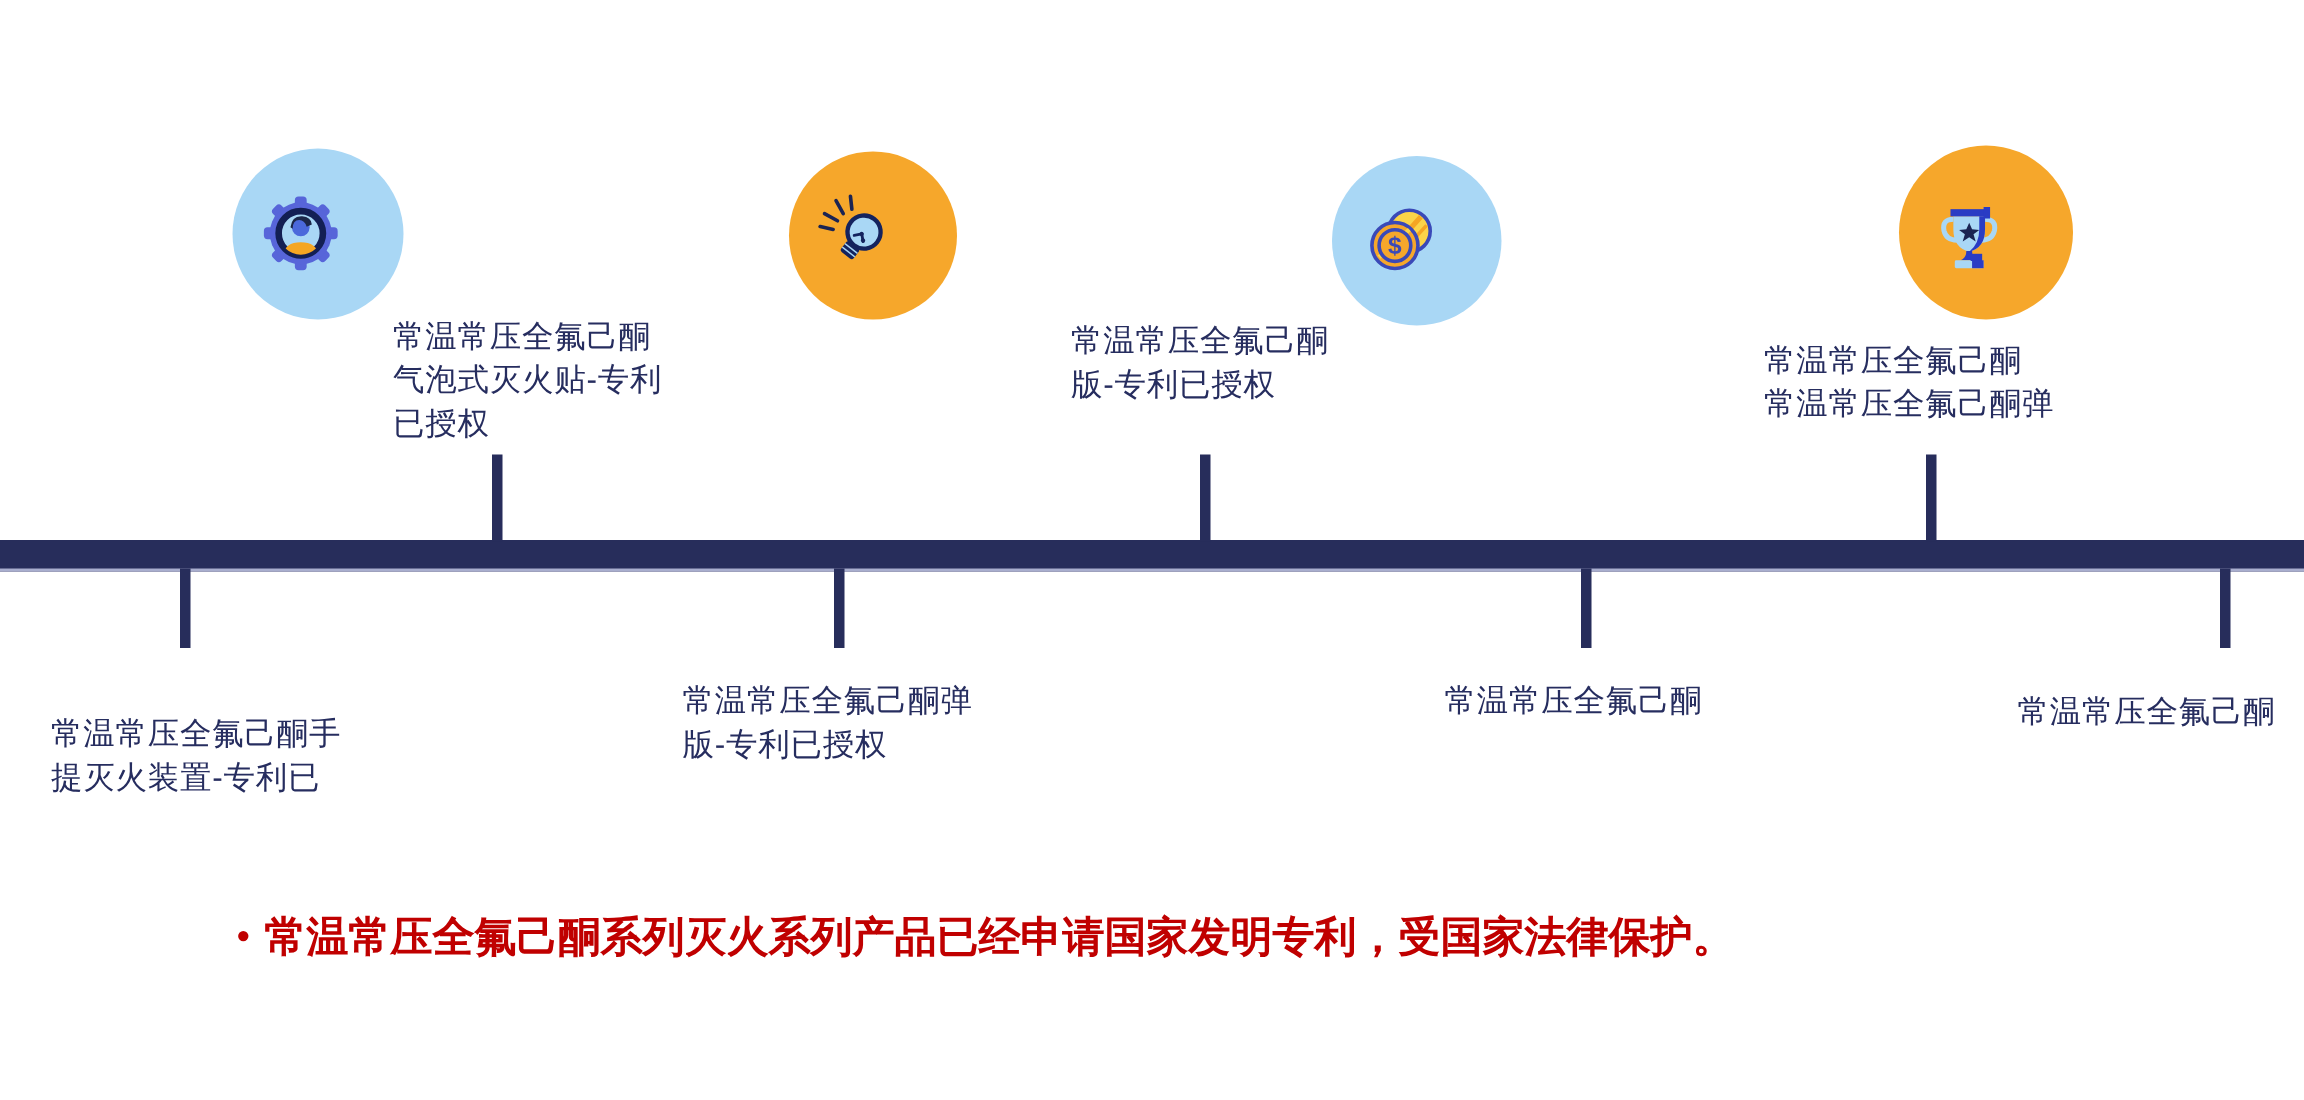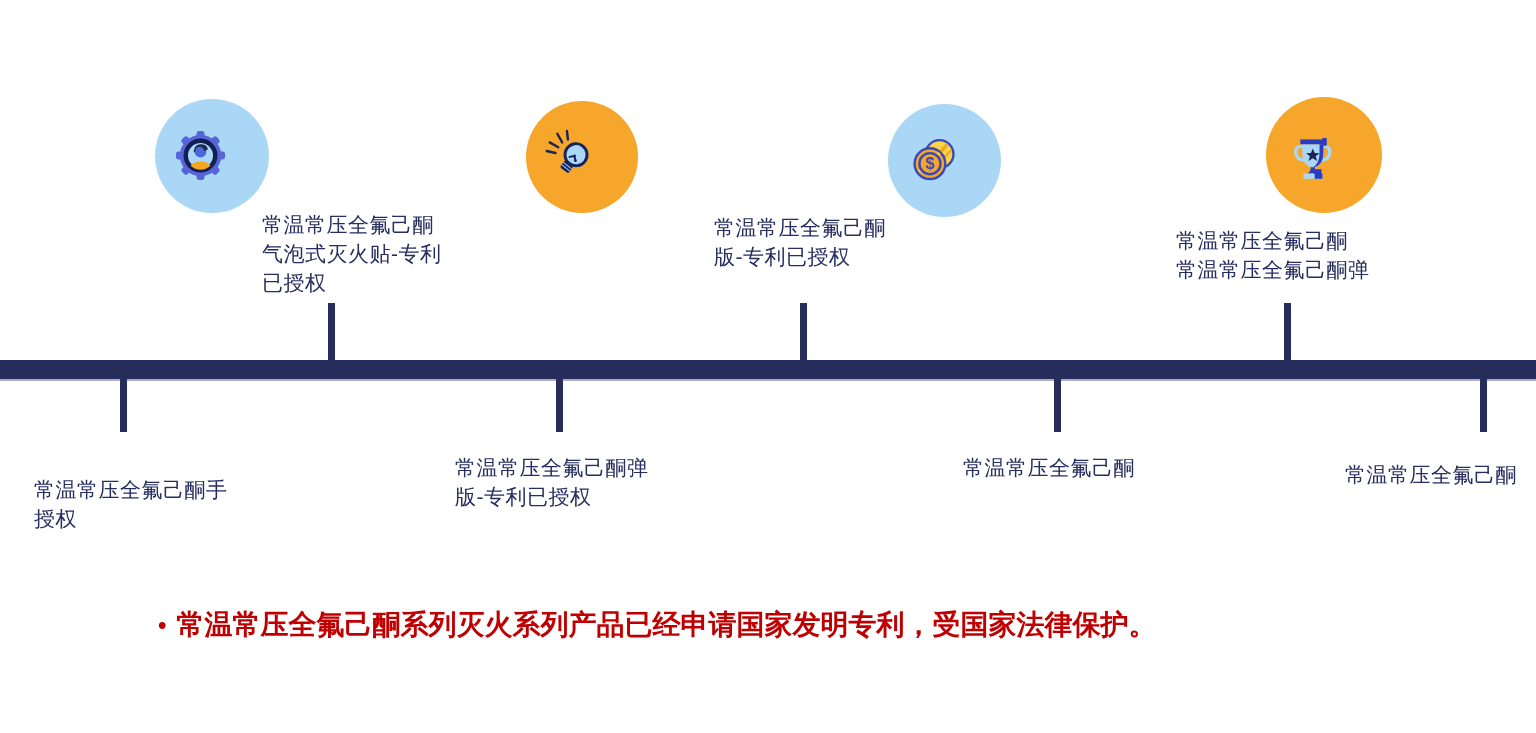--- a/index.html
+++ b/index.html
@@ -158,21 +158,21 @@
     <div>常温常压全氟己酮</div>
     <div>版-专利已授权</div>
   </div>
   <div class="mtext mt3">
     <div>常温常压全氟己酮</div>
     <div>常温常压全氟己酮弹</div>
   </div>
 
   <div class="mtext mb1">
     <div>常温常压全氟己酮手</div>
-    <div>授权</div>
+    <div>提灭火装置-专利已</div>
   </div>
   <div class="mtext mb2">
     <div>常温常压全氟己酮弹</div>
     <div>版-专利已授权</div>
   </div>
   <div class="mtext mb3">
     <div>常温常压全氟己酮</div>
   </div>
   <div class="mtext mb4">
     <div>常温常压全氟己酮</div>

